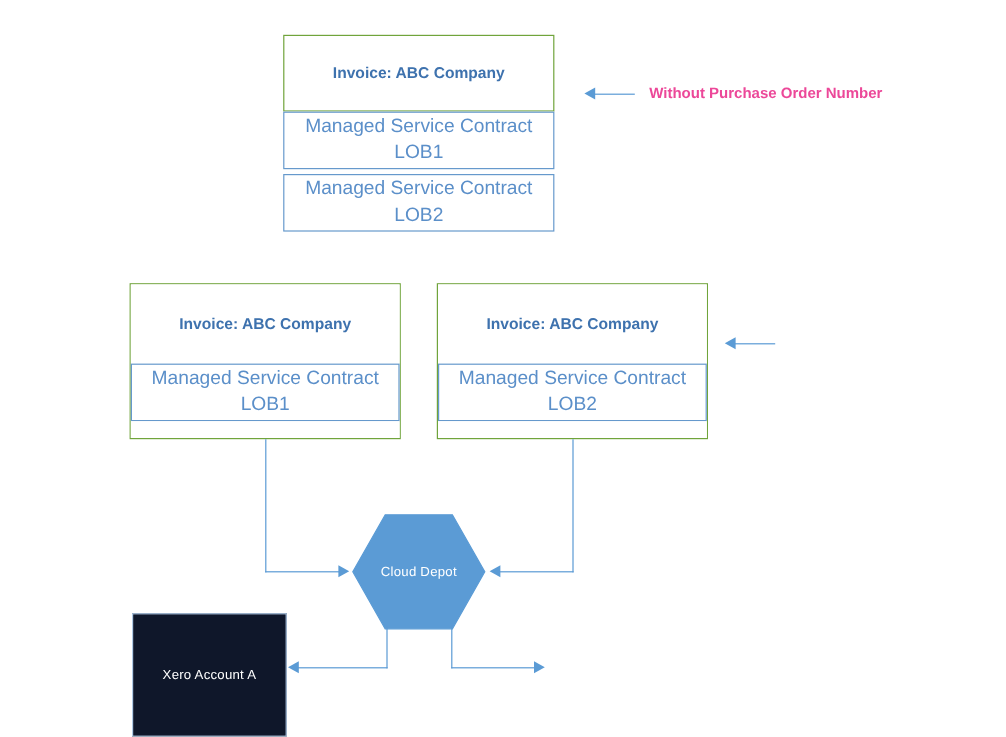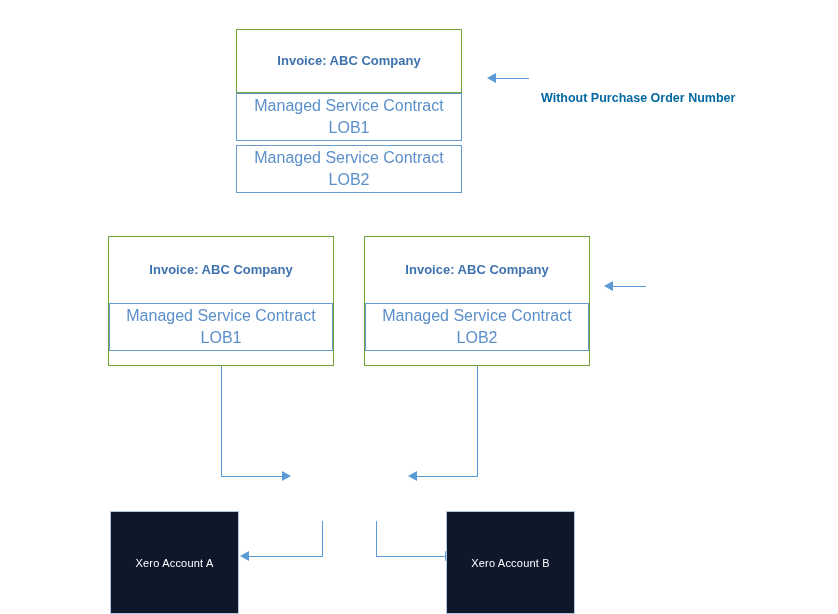--- a/index.html
+++ b/index.html
@@ -100,25 +100,24 @@
   }
   .arrow.right {
     border-top: 5px solid transparent;
     border-bottom: 5px solid transparent;
     border-left: 9px solid #5B9BD5;
   }
 
   
   .callout-text {
     position: absolute;
-    color: #0369a1;
+    color: #ec4899;
     font-weight: bold;
     font-size: 12.5px;
     white-space: nowrap;
-    margin-top: 20px;
   }
 </style>
 </head>
 <body>
 
 <div id="canvas">
 
   <div class="invoice" style="left:236px; top:29px; width:226px; height:164px;">
 
     <div class="inv-row title green-frame" style="position:absolute; left:0; top:0; width:226px; height:64px; border:1px solid #70A43B;">
@@ -184,30 +183,33 @@
   <div class="line-h" style="left:612px; top:285.5px; width:34px;"></div>
 
   <div class="line-v" style="left:221px; top:366px; height:111px;"></div>
   <div class="line-h" style="left:221px; top:476px; width:62px;"></div>
   <div class="arrow right" style="left:282px; top:471px;"></div>
 
   <div class="line-v" style="left:477px; top:366px; height:111px;"></div>
   <div class="line-h" style="left:416px; top:476px; width:62px;"></div>
   <div class="arrow left" style="left:408px; top:471px;"></div>
 
+  <div class="hexagon" style="left:293px; top:428px; width:112px; height:97px;">
+    <svg width="112" height="97" viewBox="0 0 112 97">
+      <polygon points="28,1 84,1 111,48.5 84,96 28,96 1,48.5" fill="#5B9BD5" stroke="#5B9BD5" stroke-width="1"></polygon>
+    </svg>
+    <span class="hex-label">Cloud Depot</span>
+  </div>
 
   <div class="line-v" style="left:322px; top:521px; height:36px;"></div>
   <div class="line-h" style="left:248px; top:556px; width:75px;"></div>
   <div class="arrow left" style="left:240px; top:551px;"></div>
 
   <div class="line-v" style="left:376px; top:521px; height:36px;"></div>
   <div class="line-h" style="left:376px; top:556px; width:70px;"></div>
   <div class="arrow right" style="left:445px; top:551px;"></div>
 
   <div class="xero-box" style="left:110px; top:511px; width:129px; height:103px;">
     <span>Xero Account A</span>
   </div>
 
-  <div class="xero-box" style="left:446px; top:511px; width:129px; height:103px;">
-    <span>Xero Account B</span>
-  </div>
 
 </div>
 
 </body></html>

